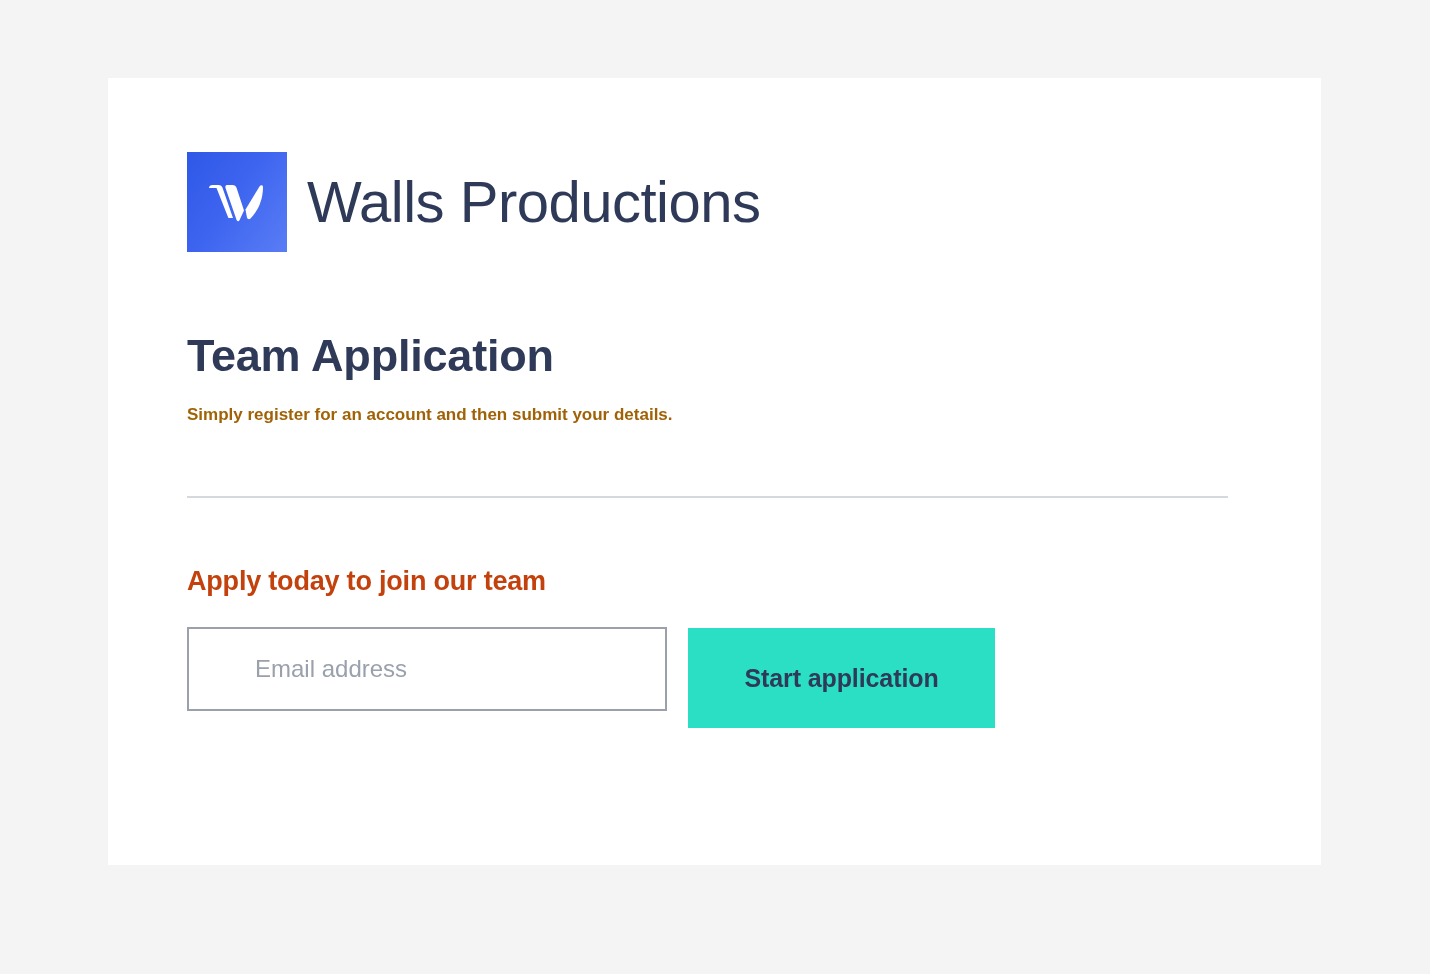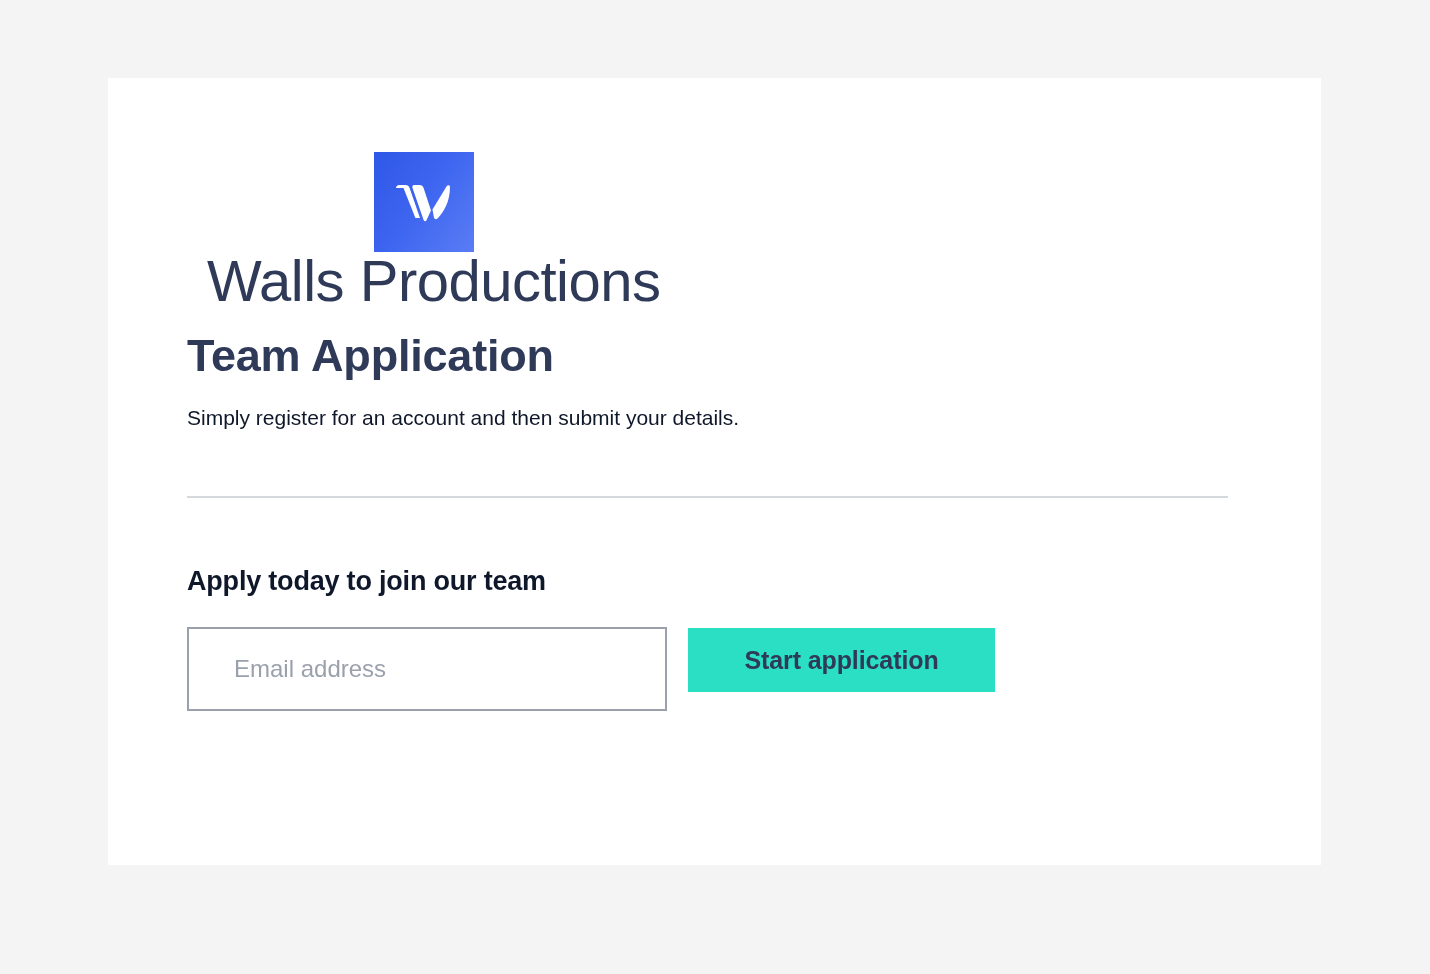--- a/index.html
+++ b/index.html
@@ -32,21 +32,20 @@
     background: #ffffff;
   }
 
   
   .brand {
     position: absolute;
     left: 79px;       
     top: 74px;        
     display: flex;
     align-items: center;
-    flex-direction: column;
   }
 
   .brand-logo {
     width: 100px;
     height: 100px;
     background: linear-gradient(125deg, #3058e8 0%, #3c64ef 45%, #5a7df5 100%);
     flex: 0 0 auto;
     display: block;
   }
 
@@ -73,24 +72,24 @@
   .intro-title {
     font-size: 45px;
     line-height: 1.15;
     font-weight: 700;
     color: #2f3a59;
     letter-spacing: -0.2px;
   }
 
   .intro-subtitle {
     margin-top: 22px;
-    font-size: 21px;
+    font-size: 17px;
     line-height: 1.3;
-    font-weight: 400;
-    color: #0f172a;
+    font-weight: 700;
+    color: #a16207;
   }
 
   
   .divider {
     position: absolute;
     left: 79px;        
     top: 418px;        
     width: 1041px;
     height: 2px;
     background: #d5d8dd;
@@ -101,53 +100,53 @@
     position: absolute;
     left: 79px;
     top: 488px;        
     width: 1000px;
   }
 
   .form-title {
     font-size: 27px;
     line-height: 1.15;
     font-weight: 700;
-    color: #0f172a;
+    color: #c2410c;
     letter-spacing: -0.2px;
   }
 
   .form-row {
     margin-top: 30px;
     display: flex;
     align-items: flex-start;
   }
 
   .email-input {
     width: 480px;
     height: 84px;
     border: 2px solid #9aa1ad;
     background: #ffffff;
-    padding: 0 45px;
+    padding: 0 66px;
     font-family: "Liberation Sans", sans-serif;
     font-size: 24px;
     color: #2f3a59;
     border-radius: 0;
     outline: none;
   }
 
   .email-input::placeholder {
     color: #9aa1ad;
     opacity: 1;
   }
 
   .start-button {
     margin-left: 21px;
     margin-top: 1px;
     width: 307px;
-    height: 64px;
+    height: 100px;
     background: #2bdfc4;
     border: none;
     border-radius: 0;
     cursor: pointer;
     font-family: "Liberation Sans", sans-serif;
     font-size: 25px;
     font-weight: 700;
     color: #2f3a59;
     letter-spacing: -0.1px;
     display: flex;

